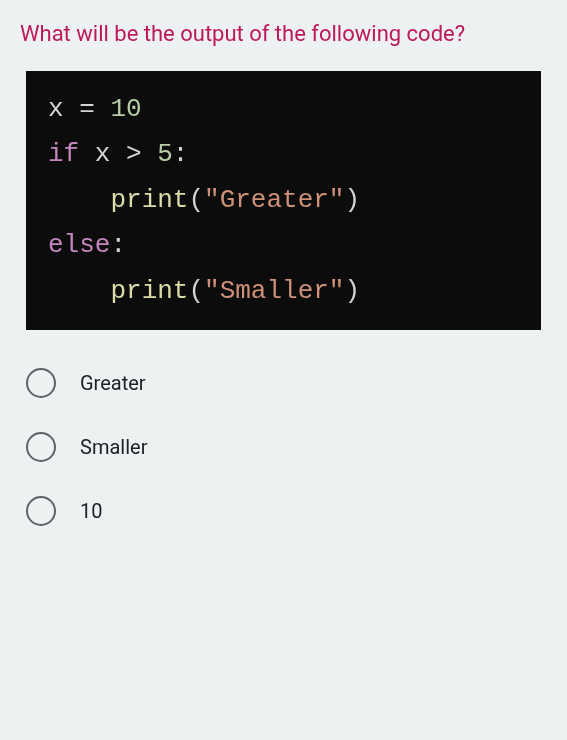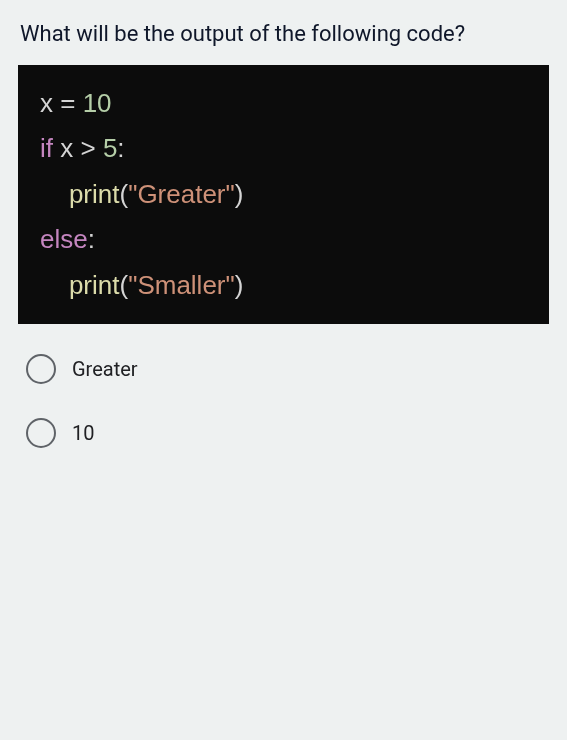--- a/index.html
+++ b/index.html
@@ -9,49 +9,49 @@
     font-family: -apple-system, BlinkMacSystemFont, "Segoe UI", Roboto, Helvetica, Arial, sans-serif;
     background: #eef1f1;
     width: 567px;
     height: 740px;
   }
   .wrap {
     padding: 20px 18px 20px 18px;
   }
   .question {
     font-size: 22px;
-    color: #0f172a;
-    margin: 0 0 16px 2px;
+    color: #be185d;
+    margin: 0 0 22px 2px;
     line-height: 1.3;
   }
   .code-block {
     background: #0c0c0c;
     color: #fff;
     padding: 16px 18px 16px 22px;
-    font-family: Liberation Sans, sans-serif;
+    font-family: Liberation Mono, monospace;
     font-size: 26px;
     line-height: 1.75;
     white-space: pre;
-    margin: 0;
+    margin: 8px;
   }
   .tk-var    { color: #d4d4d4; }
   .tk-op     { color: #d4d4d4; }
   .tk-num    { color: #b5cea8; }
   .tk-kw     { color: #c586c0; }
   .tk-colon  { color: #d4d4d4; }
   .tk-fn     { color: #dcdcaa; }
   .tk-paren  { color: #d4d4d4; }
   .tk-str    { color: #ce9178; }
   .options {
     padding: 30px 8px 0 8px;
   }
   .opt {
     display: flex;
     align-items: center;
-    gap: 16px;
+    gap: 24px;
     margin-bottom: 34px;
     cursor: pointer;
   }
   .radio {
     width: 30px;
     height: 30px;
     border: 2px solid #5f6368;
     border-radius: 50%;
     flex: 0 0 30px;
     background: transparent;
@@ -73,16 +73,20 @@
 <span class="tk-kw">else</span><span class="tk-colon">:</span>
 <span>    </span><span class="tk-fn">print</span><span class="tk-paren">(</span><span class="tk-str">"Smaller"</span><span class="tk-paren">)</span></pre>
 
   <div class="options">
     <div class="opt">
       <span class="radio"></span>
       <span class="opt-label">Greater</span>
     </div>
     <div class="opt">
       <span class="radio"></span>
+      <span class="opt-label">Smaller</span>
+    </div>
+    <div class="opt">
+      <span class="radio"></span>
       <span class="opt-label">10</span>
     </div>
   </div>
 </div>
 
 </body></html>

